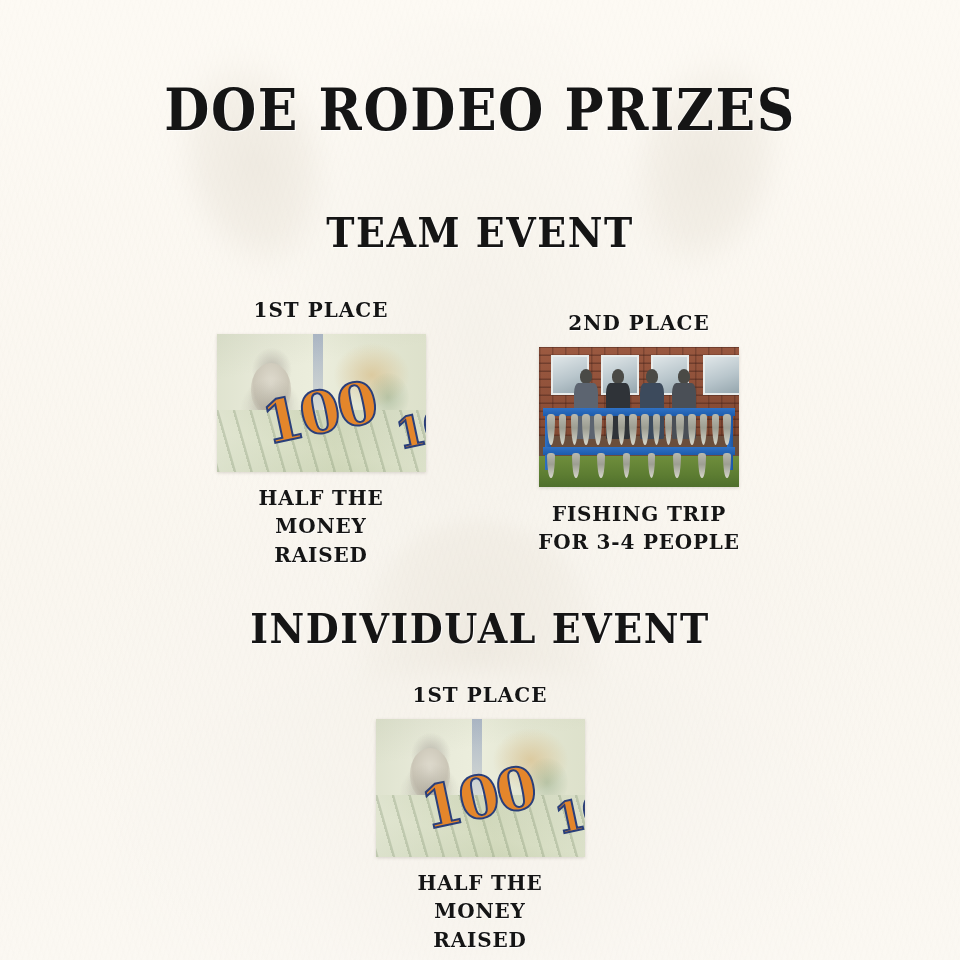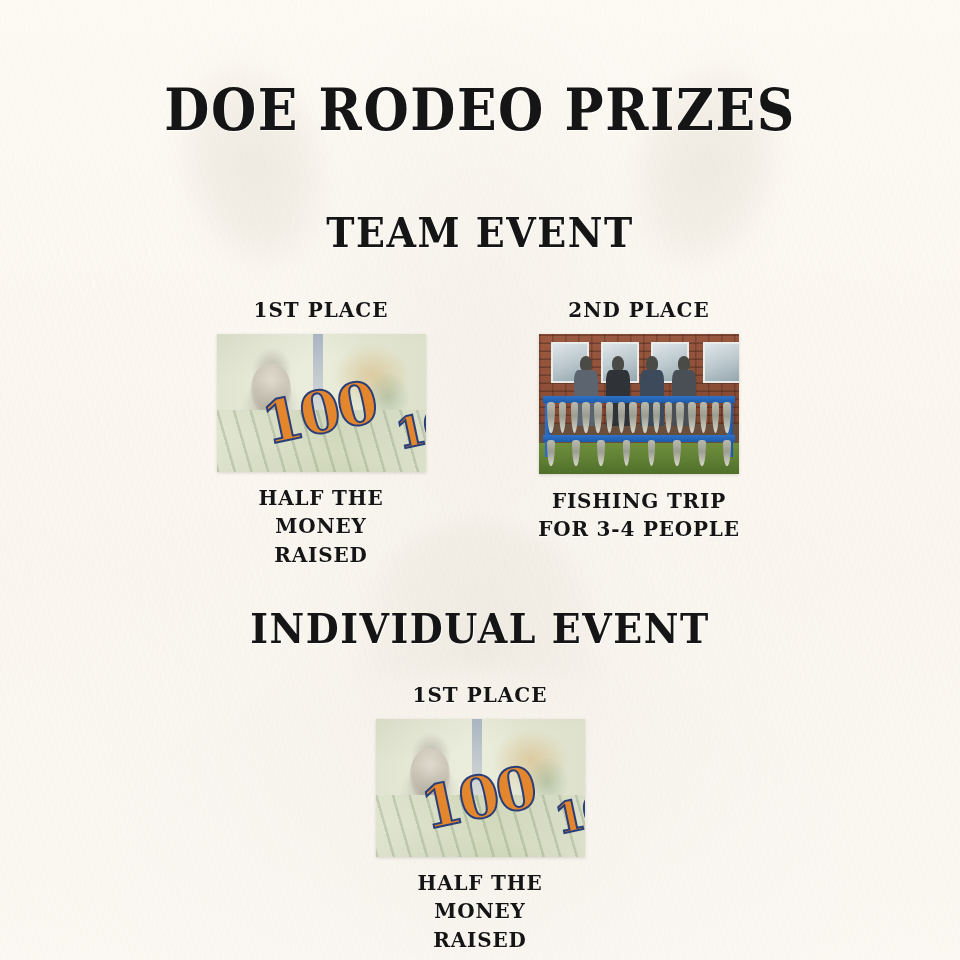--- a/index.html
+++ b/index.html
@@ -140,20 +140,21 @@
   }
   .section-title.team       { top: 214px; }
   .section-title.individual { top: 610px; }
 
   .row {
     position: absolute;
     left: 0;
     right: 0;
     display: flex;
     justify-content: center;
+    align-items: center;
   }
   .row.team { top: 300px; gap: 106px; }
   .row.solo { top: 685px; }
 
   .prize {
     width: 212px;
     display: flex;
     flex-direction: column;
     align-items: center;
   }

